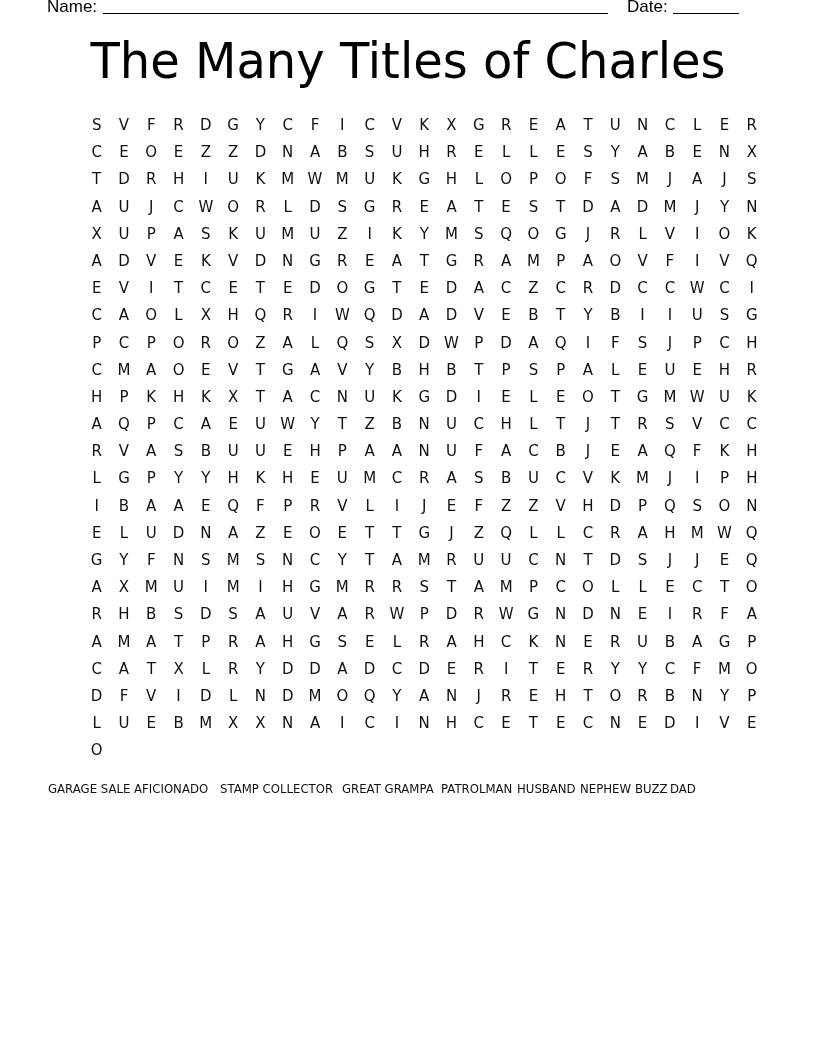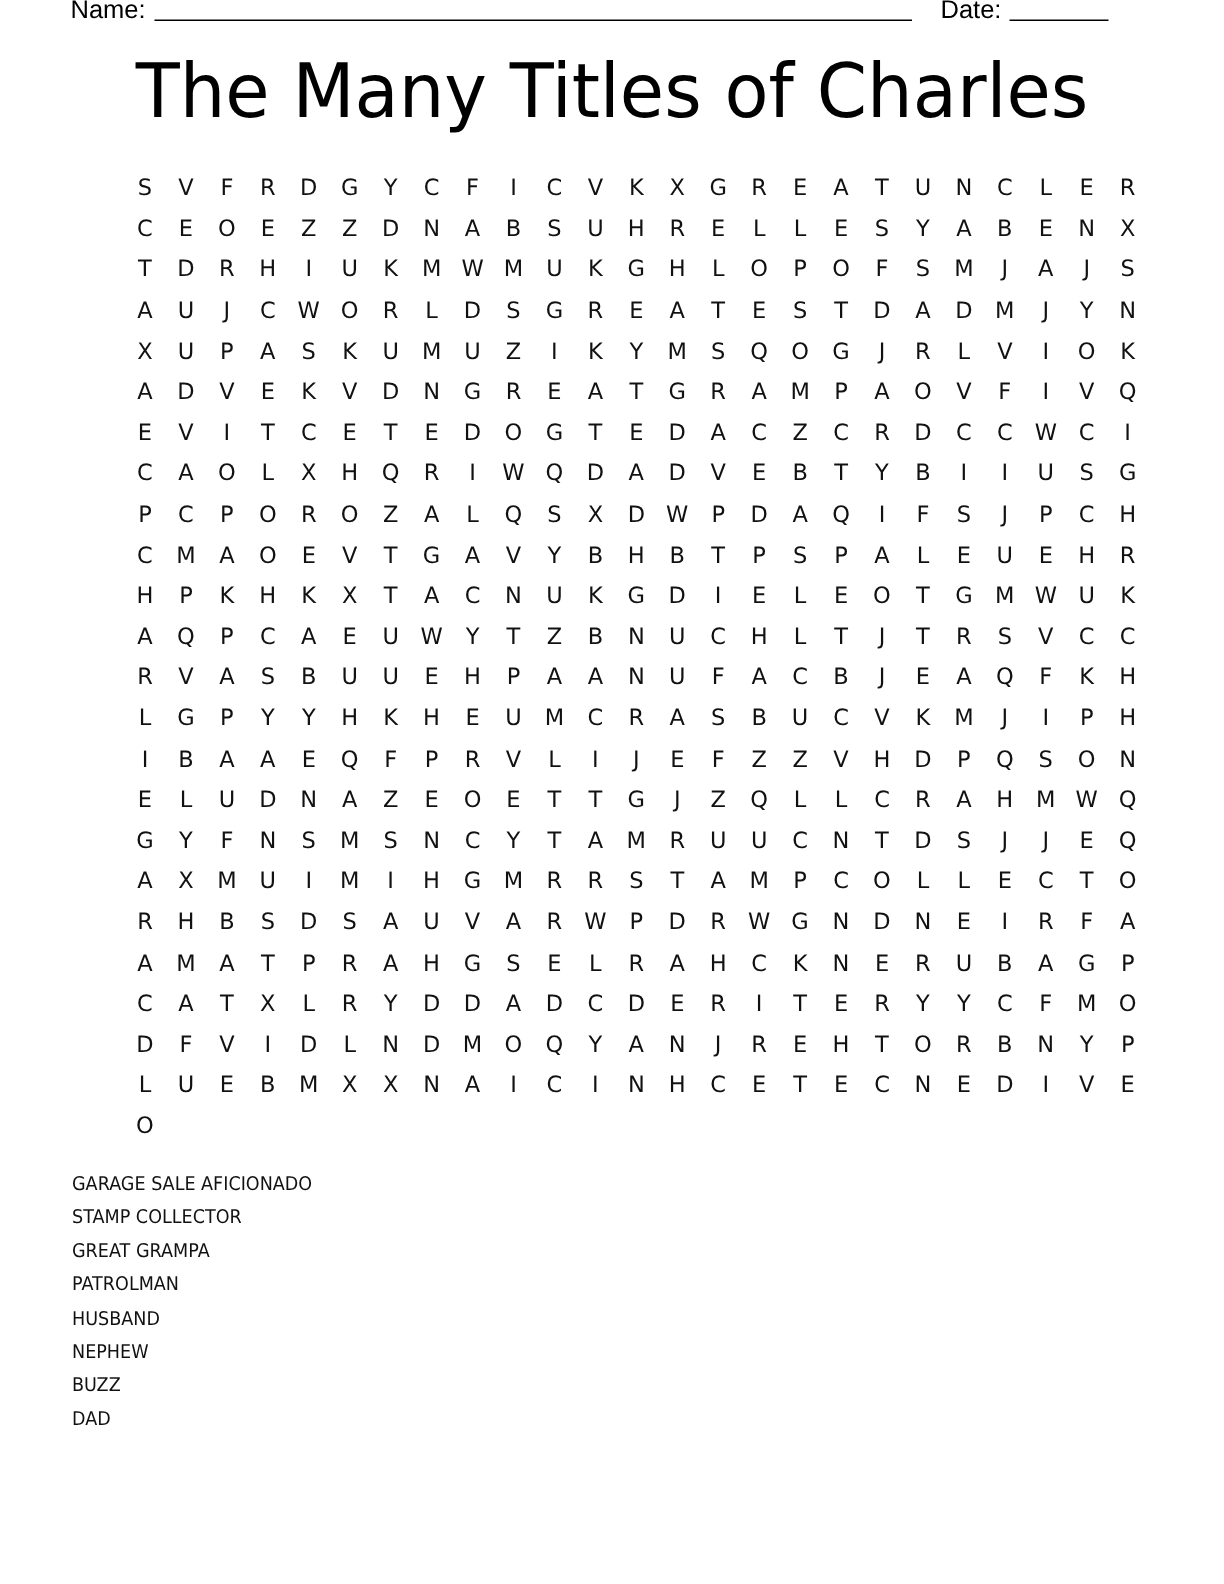--- a/index.html
+++ b/index.html
@@ -22,21 +22,21 @@
       display: grid; grid-template-columns: repeat(25, 27.3px); grid-auto-rows: 27.2px;
     }
     .cell {
       font-family: "DejaVu Sans", sans-serif; font-size: 15px; text-align: center;
       line-height: 27.2px; color: #111;
     }
     .words {
       position: absolute; left: 48px; top: 778px; width: 740px;
       display: grid; grid-template-columns: 180px 180px 180px 180px;
     }
-    .word-col { display: flex; flex-direction: column; }
+    .word-col { display: flex; }
     .word {
       font-family: "DejaVu Sans", sans-serif; font-size: 12.6px; line-height: 22.4px;
       color: #111; white-space: nowrap; transform: scaleX(0.93); transform-origin: left;
     }
   </style>
 </head>
 <body>
 
 <div class="header-line">
   <span class="name-label">Name:</span>

